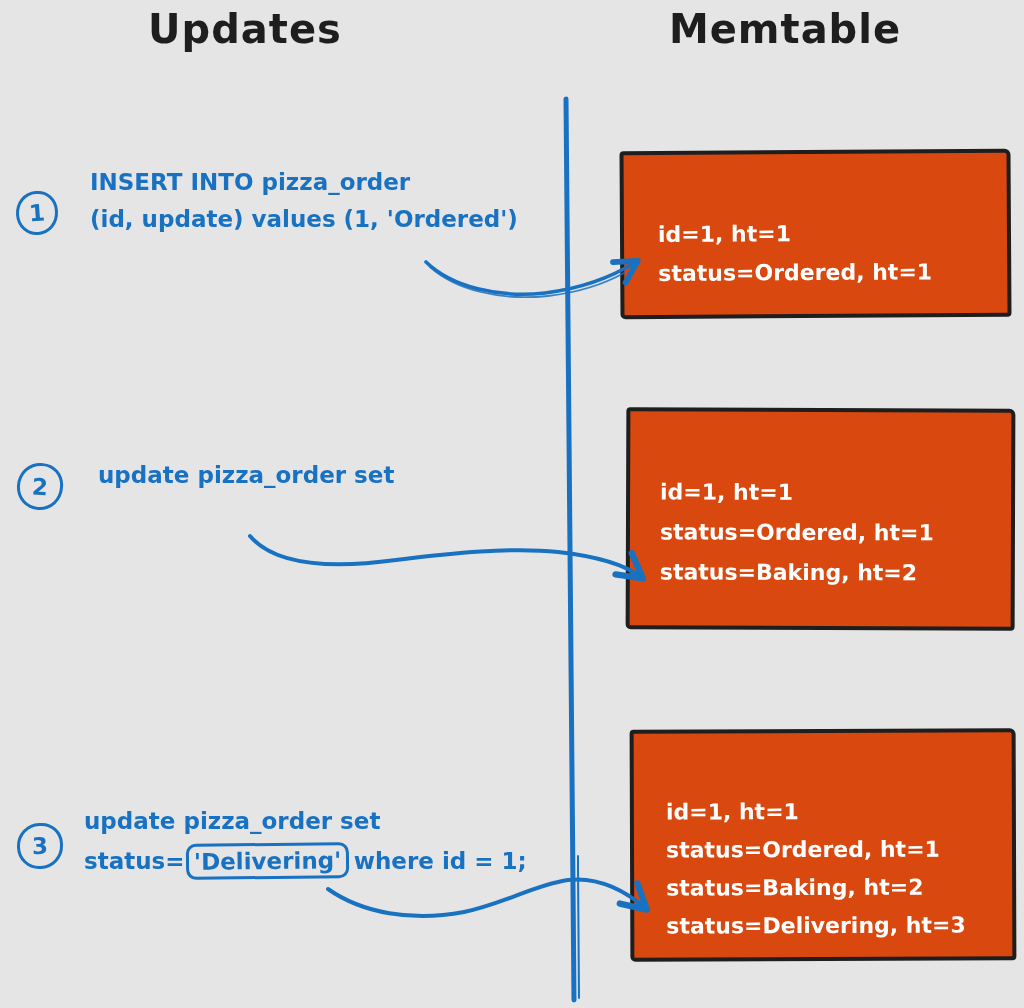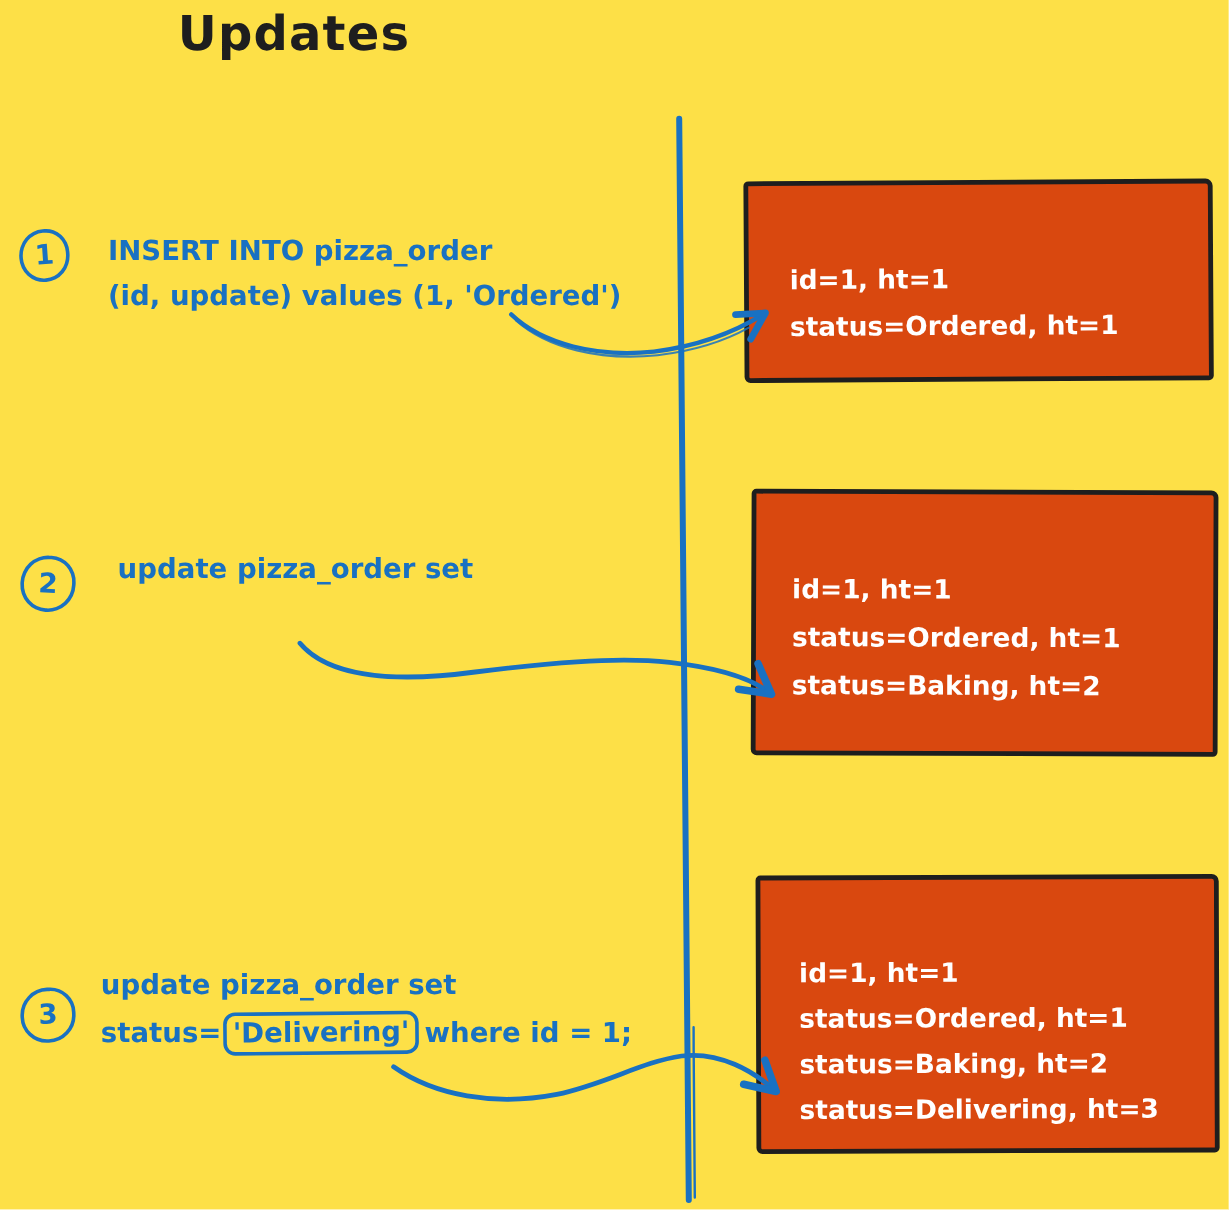--- a/index.html
+++ b/index.html
@@ -5,21 +5,21 @@
   html, body {
     margin: 0;
     padding: 0;
     background: #ffffff;
     font-family: "DejaVu Sans", sans-serif;
   }
   #canvas {
     position: relative;
     width: 1024px;
     height: 1008px;
-    background: #fde047;
+    background: #e5e5e5;
     overflow: hidden;
   }
   .col-title {
     position: absolute;
     top: 6px;
     font-size: 40px;
     font-weight: bold;
     color: #1e1e1e;
     letter-spacing: 1px;
     text-align: center;
@@ -45,21 +45,21 @@
   #badge-3 { left: 17px; top: 823px; width: 46px; height: 46px; transform: rotate(-2deg); }
 
   .sql {
     position: absolute;
     color: #1971c2;
     font-size: 23px;
     font-weight: bold;
     line-height: 37px;
     white-space: nowrap;
   }
-  #sql-1 { left: 90px; top: 192px; }
+  #sql-1 { left: 90px; top: 164px; }
   #sql-2 { left: 98px; top: 456px; line-height: 39px; }
   #sql-3 { left: 84px; top: 801px; line-height: 40px; }
 
   .hl-box {
     display: inline-block;
     border: 3px solid #1971c2;
     border-radius: 10px;
     padding: 0 5px;
     margin: -3px 5px -3px 1px;
     line-height: 30px;
@@ -87,20 +87,21 @@
     left: 0; top: 0;
     pointer-events: none;
   }
 </style>
 </head>
 <body>
 
 <div id="canvas">
 
   <div id="title-left" class="col-title">Updates</div>
+  <div id="title-right" class="col-title">Memtable</div>
 
   <div id="badge-1" class="step-badge">
     <span>1</span>
   </div>
   <div id="sql-1" class="sql">
     <div>INSERT INTO pizza_order</div>
     <div>(id, update) values (1, 'Ordered')</div>
   </div>
 
   <div id="badge-2" class="step-badge">

